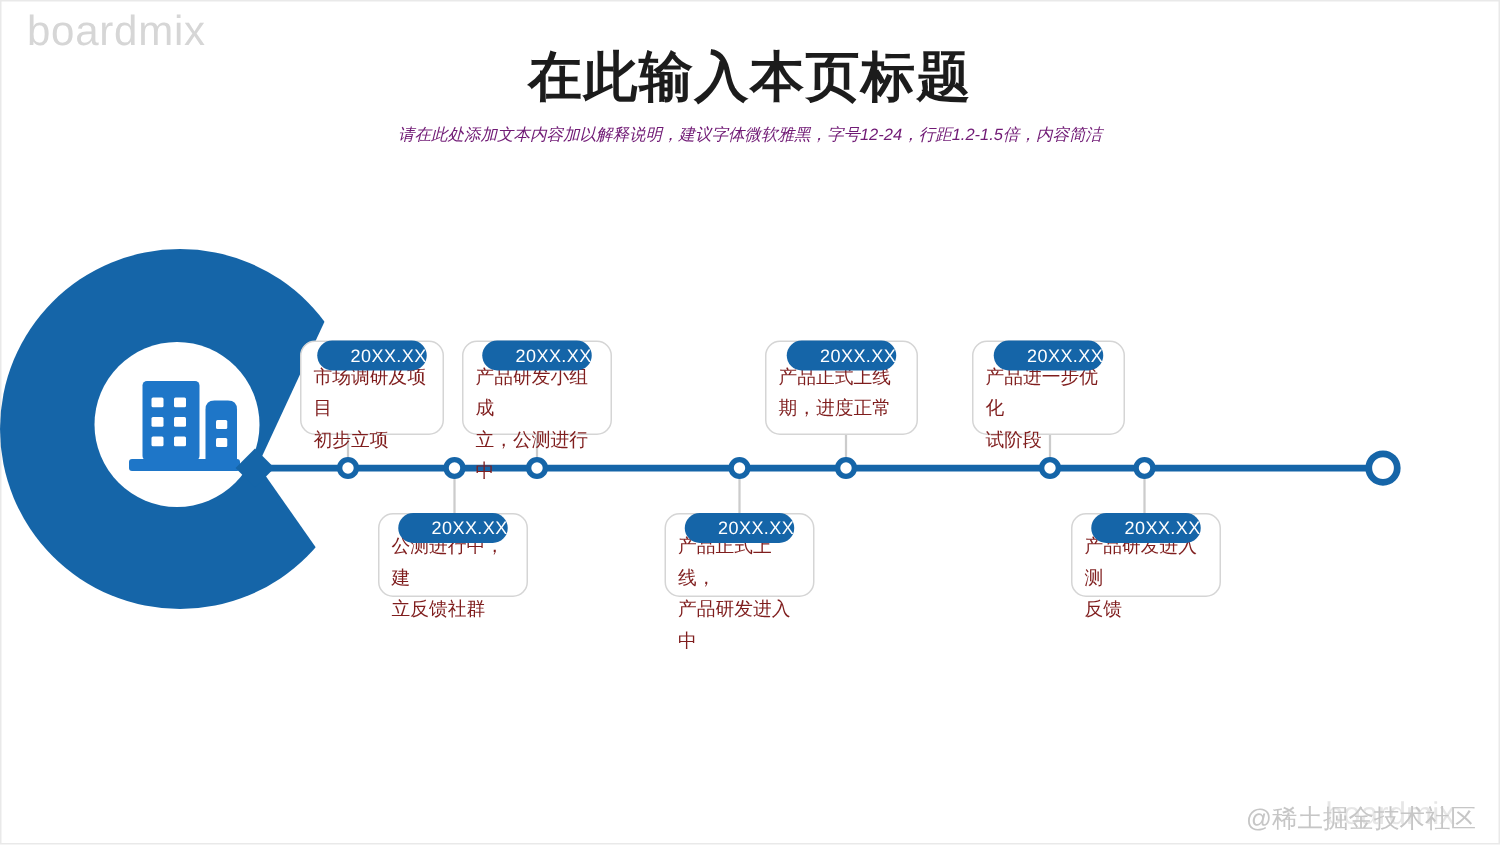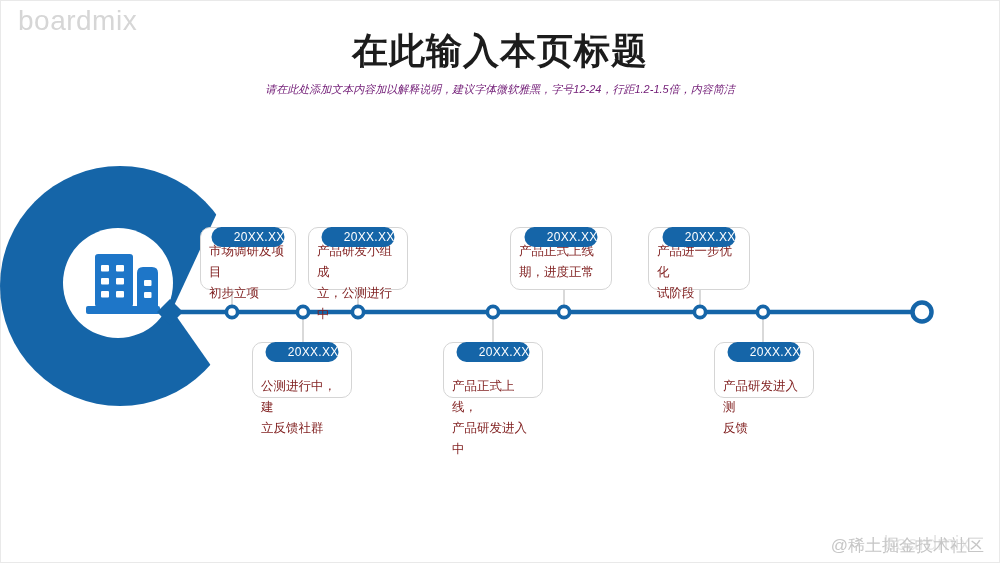--- a/index.html
+++ b/index.html
@@ -67,21 +67,21 @@
     white-space: nowrap;
     margin-top: 11px;
   }
   .card .card-text {
     padding: 13px 6px 4px 8px;
     font-size: 12.5px; line-height: 21px; color: #7f1d1d;
     white-space: pre-line;
     word-break: break-all;
     text-align: left;
   }
-  .card.bottom .card-text { padding-top: 11px; margin-top: 22px; }
+  .card.bottom .card-text { padding-top: 11px; }
 
   
   .card.c0 { left: 200px; top: 227px; width: 96px;  height: 63px; }
   .card.c2 { left: 308px; top: 227px; width: 100px; height: 63px; }
   .card.c4 { left: 510px; top: 227px; width: 102px; height: 63px; }
   .card.c5 { left: 648px; top: 227px; width: 102px; height: 63px; }
   .card.c1 { left: 252px; top: 342px; width: 100px; height: 56px; }
   .card.c3 { left: 443px; top: 342px; width: 100px; height: 56px; }
   .card.c6 { left: 714px; top: 342px; width: 100px; height: 56px; }
 </style>

